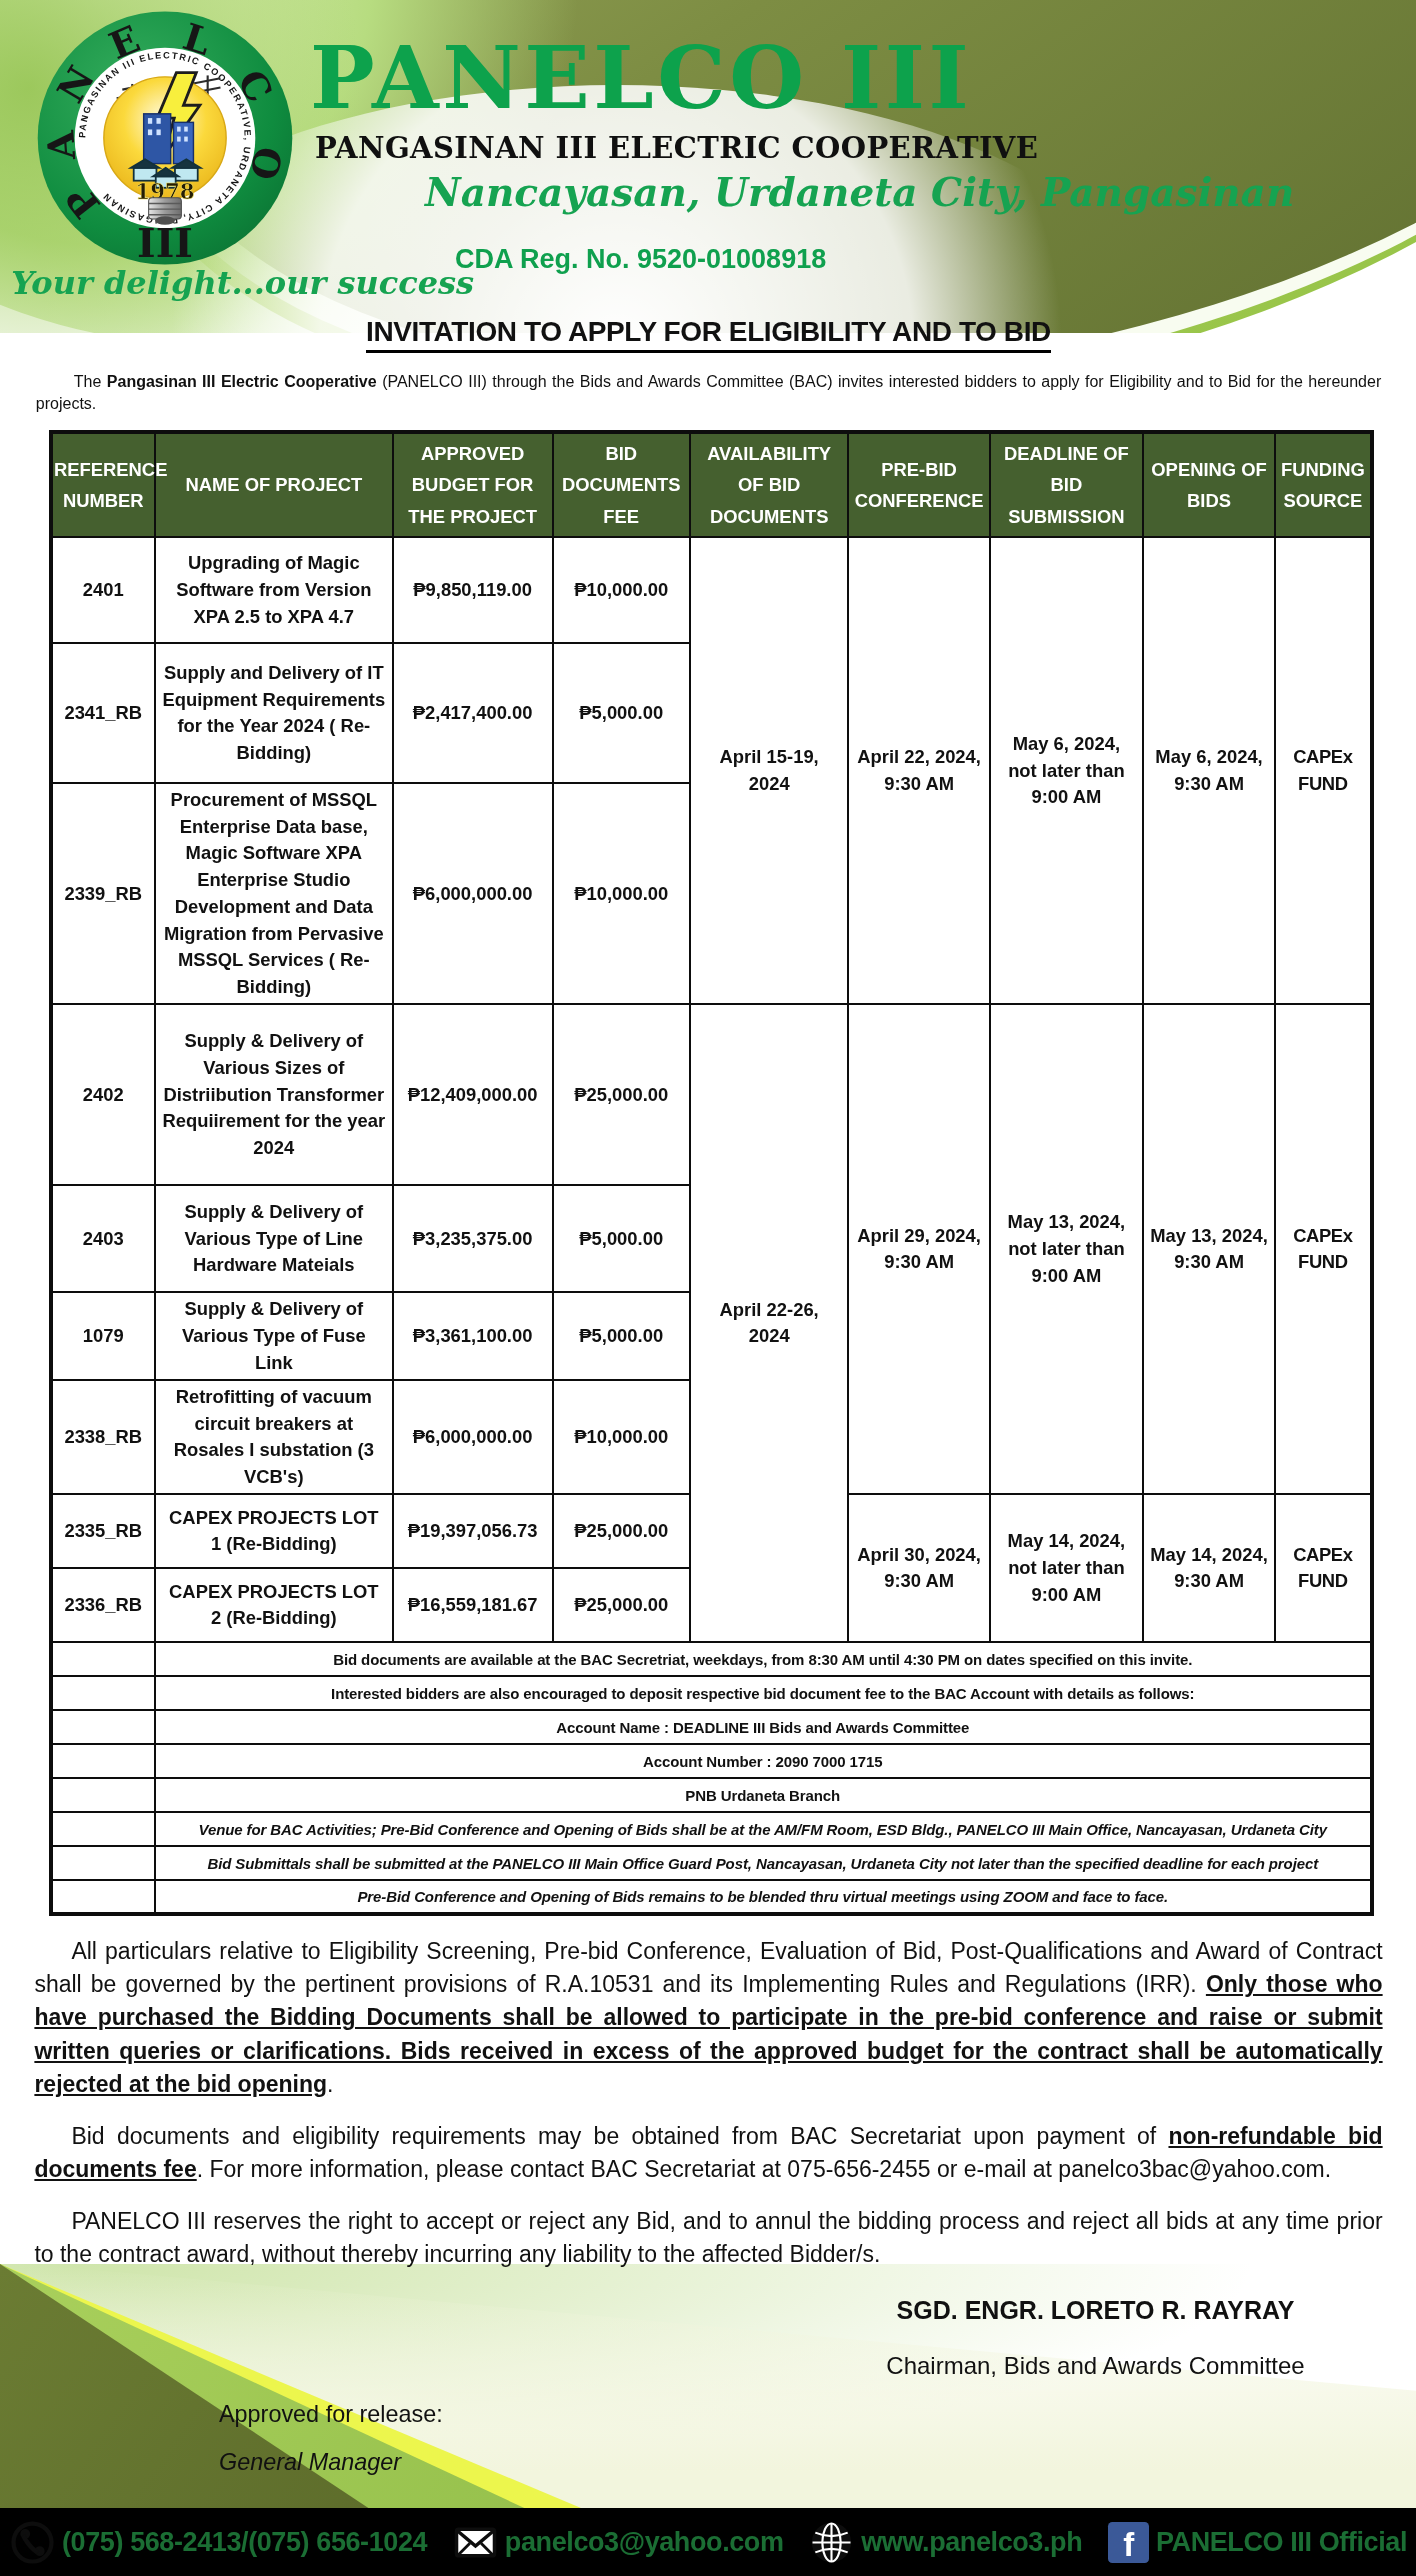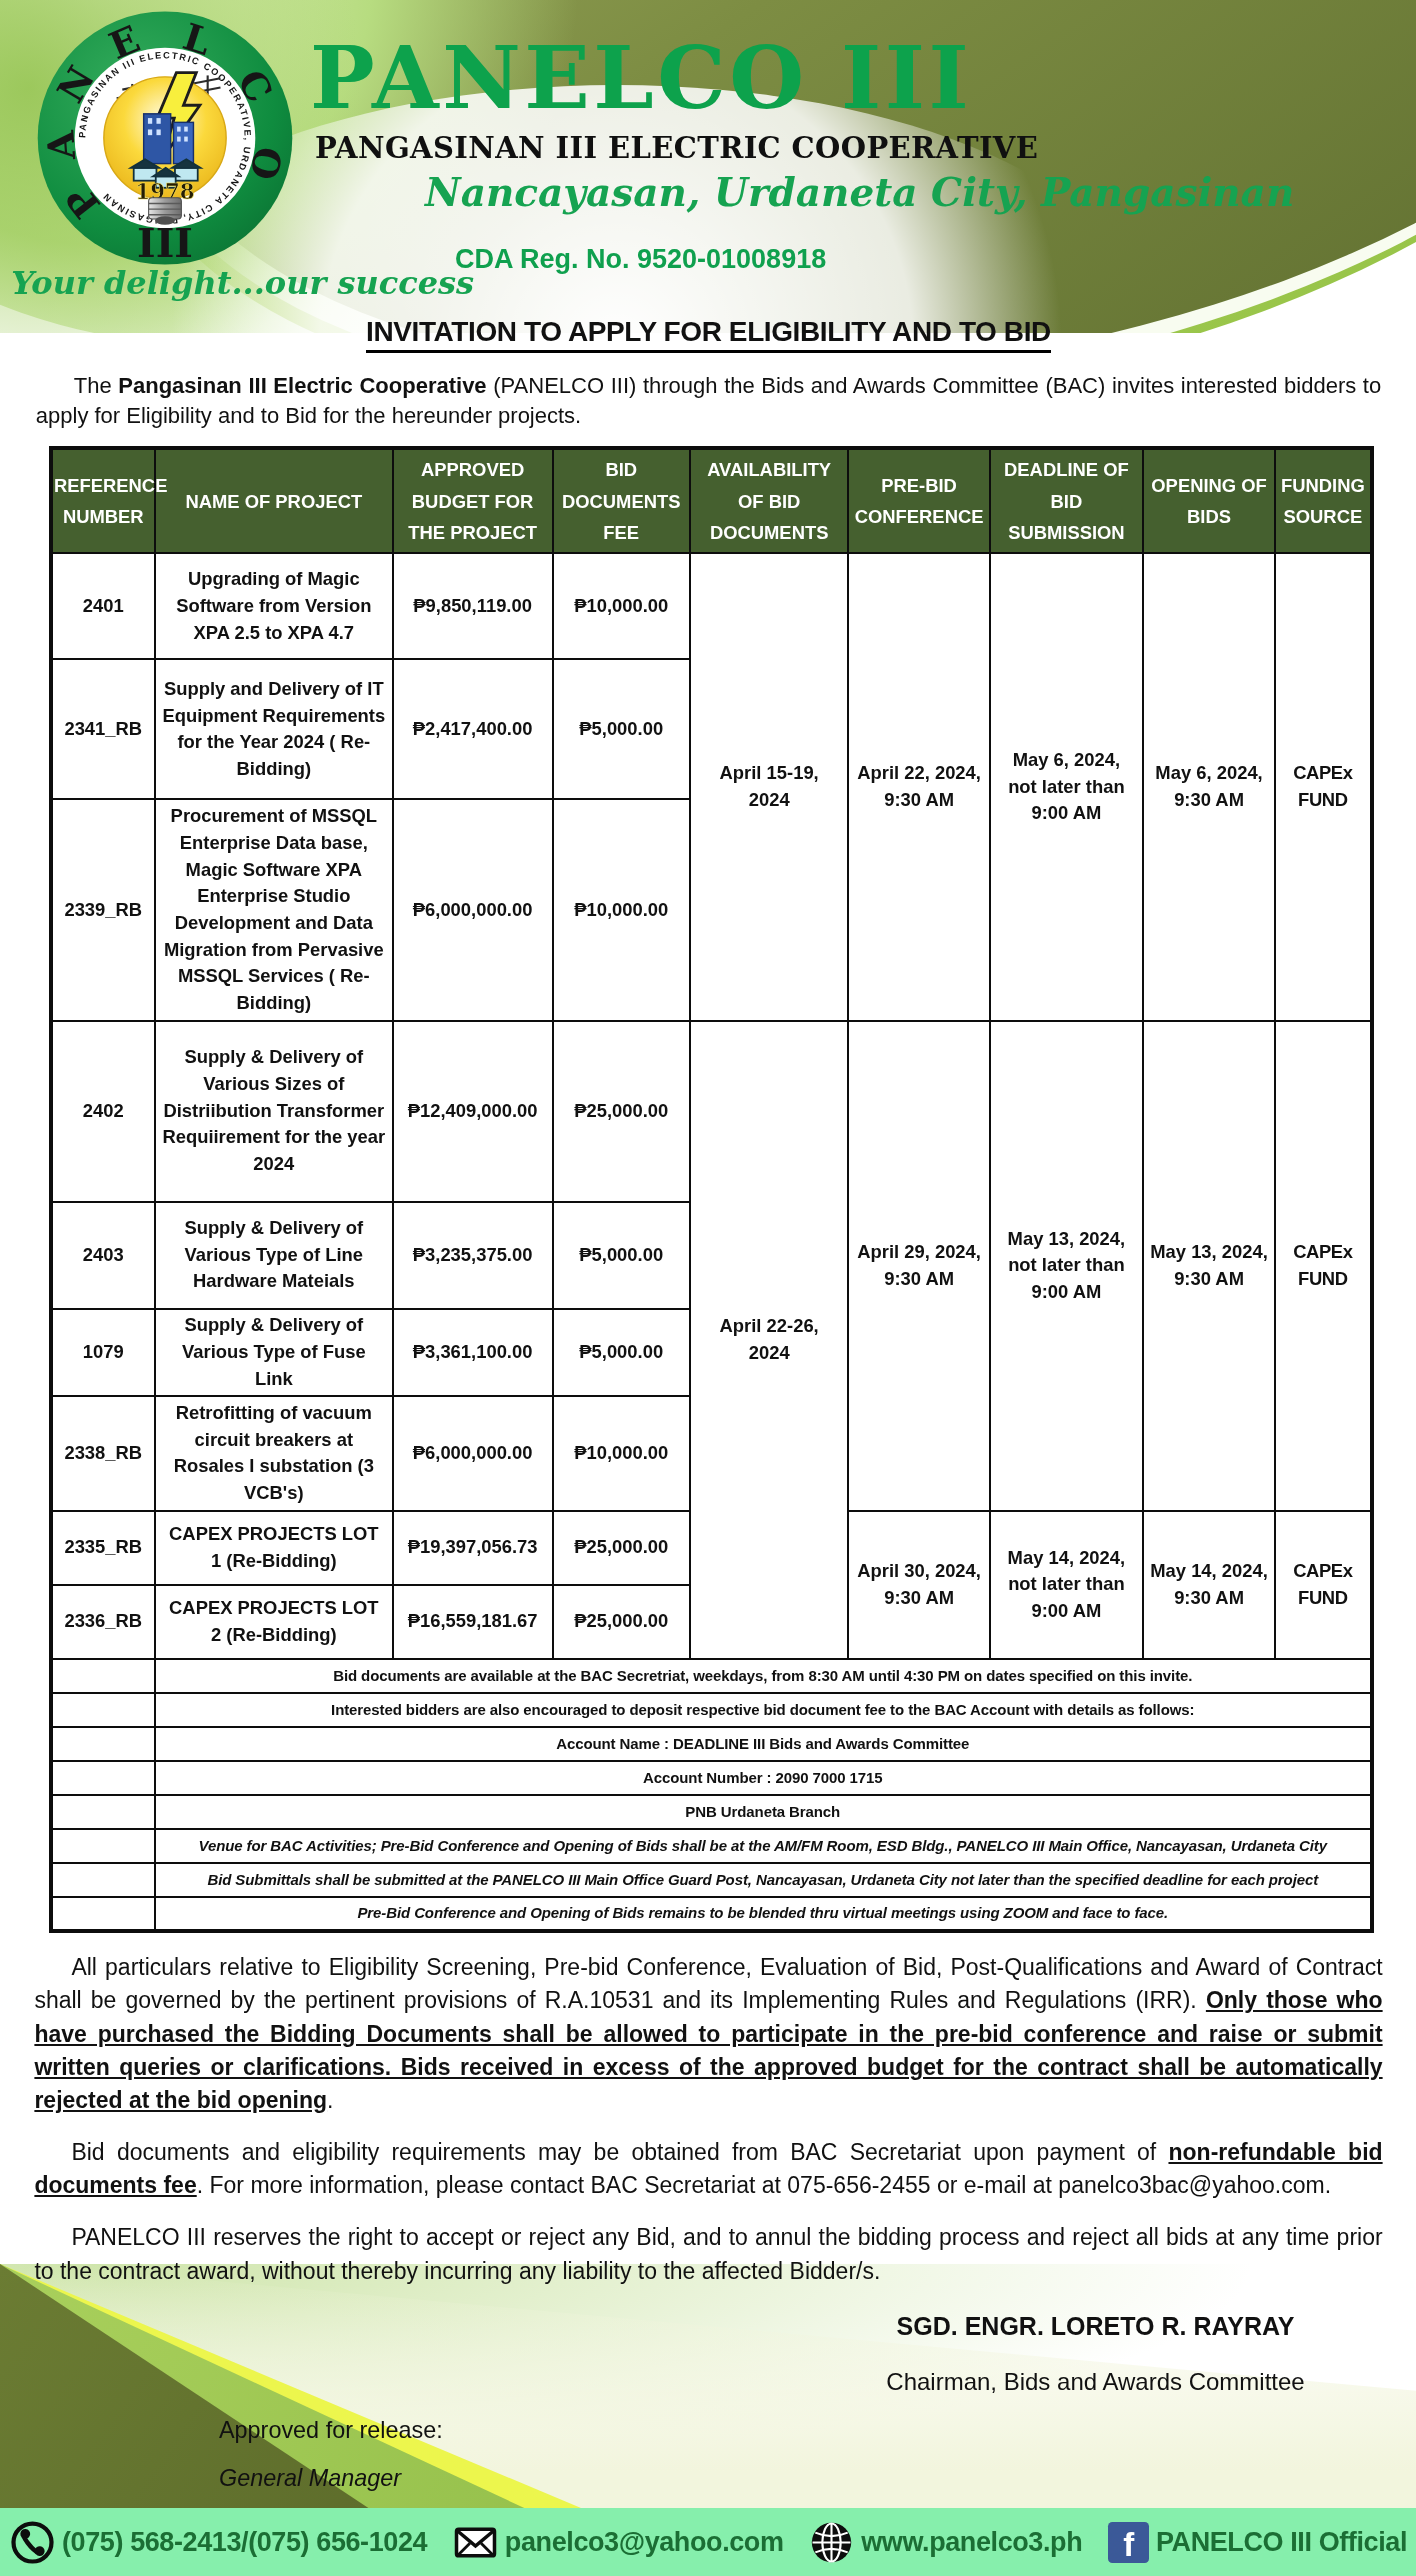--- a/index.html
+++ b/index.html
@@ -33,21 +33,21 @@
   .org-addr { position:absolute; left:425px; top:169px; font-family:"DejaVu Serif","Liberation Serif",serif;
               font-style:italic; font-weight:bold; font-size:39px; color:#16a351; white-space:nowrap; }
   .org-cda  { position:absolute; left:455px; top:244px; font-weight:bold; font-size:27px; color:#0fa04e; white-space:nowrap; }
   .tagline  { position:absolute; left:11.3px; top:264px; font-family:"DejaVu Serif","Liberation Serif",serif;
               font-style:italic; font-weight:bold; font-size:32px; color:#16a351; white-space:nowrap; }
   
   .doc { position:relative; z-index:2; padding:305px 33px 0 33px; }
   .doc-title-wrap { text-align:center; margin-top:11.3px; }
   .doc-title { display:inline-block; font-weight:bold; font-size:28px; letter-spacing:-0.4px;
                border-bottom:3.5px solid #000; padding-bottom:1.4px;text-align:center; }
-  .intro { margin:18.4px 2.8px 0 2.8px; font-size:22px; line-height:1.35; text-align:justify; text-indent:38px; }
+  .intro { margin:18.4px 2.8px 0 2.8px; font-size:16px; line-height:1.35; text-align:justify; text-indent:38px; }
   
   table.bids { margin:15.6px 0 0 15.6px; width:1325px; border-collapse:collapse; table-layout:fixed;
                border:4.3px solid #0d0d0d; }
   table.bids th { background:#45602f; color:#fff; font-weight:bold; font-size:18.4px; line-height:1.7;
                   border:2.8px solid #0d0d0d; padding:4.3px 1.4px; text-align:center; vertical-align:middle; }
   table.bids td { border:2.8px solid #0d0d0d; font-weight:bold; font-size:18.4px; line-height:1.45;
                   text-align:center; vertical-align:middle; padding:2.8px 5.7px; }
   td.name { text-align:left; padding:5.7px 4.3px 5.7px 8.5px; line-height:1.5; font-size:17.7px; }
   td.amount { font-size:19px; }
   td.datecell { font-size:18.4px; }
@@ -69,21 +69,21 @@
   .sig-left .sig-title { font-size:23.4px; font-style:italic; margin-top:21px; }
   
   .bottom-art { position:absolute; left:0; bottom:68px; width:1417px; height:244px; z-index:1; pointer-events:none; }
   .ba { position:absolute; inset:0; }
   .ba-glow  { background:radial-gradient(ellipse at 6% 0%, rgba(175,212,115,.6) 0%, rgba(255,255,255,0) 62%); }
   .ba-pale  { background:linear-gradient(180deg, rgba(244,247,222,0) 0%, #f2f5dd 85%);
               clip-path:polygon(2% 0, 0 100%, 100% 100%, 100% 52%); }
   .ba-yellow{ background:#ecf64d; clip-path:polygon(0 0, 0 100%, 41% 100%); }
   .ba-lime  { background:linear-gradient(120deg,#a9d05c 0%,#7fae39 100%); clip-path:polygon(0 0, 0 100%, 37% 100%); }
   .ba-dark  { background:linear-gradient(125deg,#6b7c33 0%,#49551f 90%); clip-path:polygon(0 0, 0 100%, 26% 100%); }
-  .contact-bar { position:absolute; left:0; bottom:0; width:1417px; height:68px; background:#86efac; z-index:3;
+  .contact-bar { position:absolute; left:0; bottom:0; width:1417px; height:68px; background:#000000; z-index:3;
                  display:flex; align-items:center; justify-content:space-between; padding:0 10px; }
   .contact-item { display:flex; align-items:center; gap:7px; color:#1b6e34; font-weight:bold; font-size:27px;
                   letter-spacing:-0.4px; white-space:nowrap; }
   .ci-icon { width:45px; height:45px; flex:0 0 auto; }
   .fb-badge { width:41px; height:41px; background:#3b5998; border-radius:4.3px; color:#fff;
               font-weight:bold; font-size:33px; display:flex; align-items:flex-end; justify-content:center;
               line-height:1.05; font-family:"Liberation Sans",sans-serif; }
   .logo-letter { font-family:"DejaVu Serif","Liberation Serif",serif; font-weight:bold; }
 </style>
 </head>

